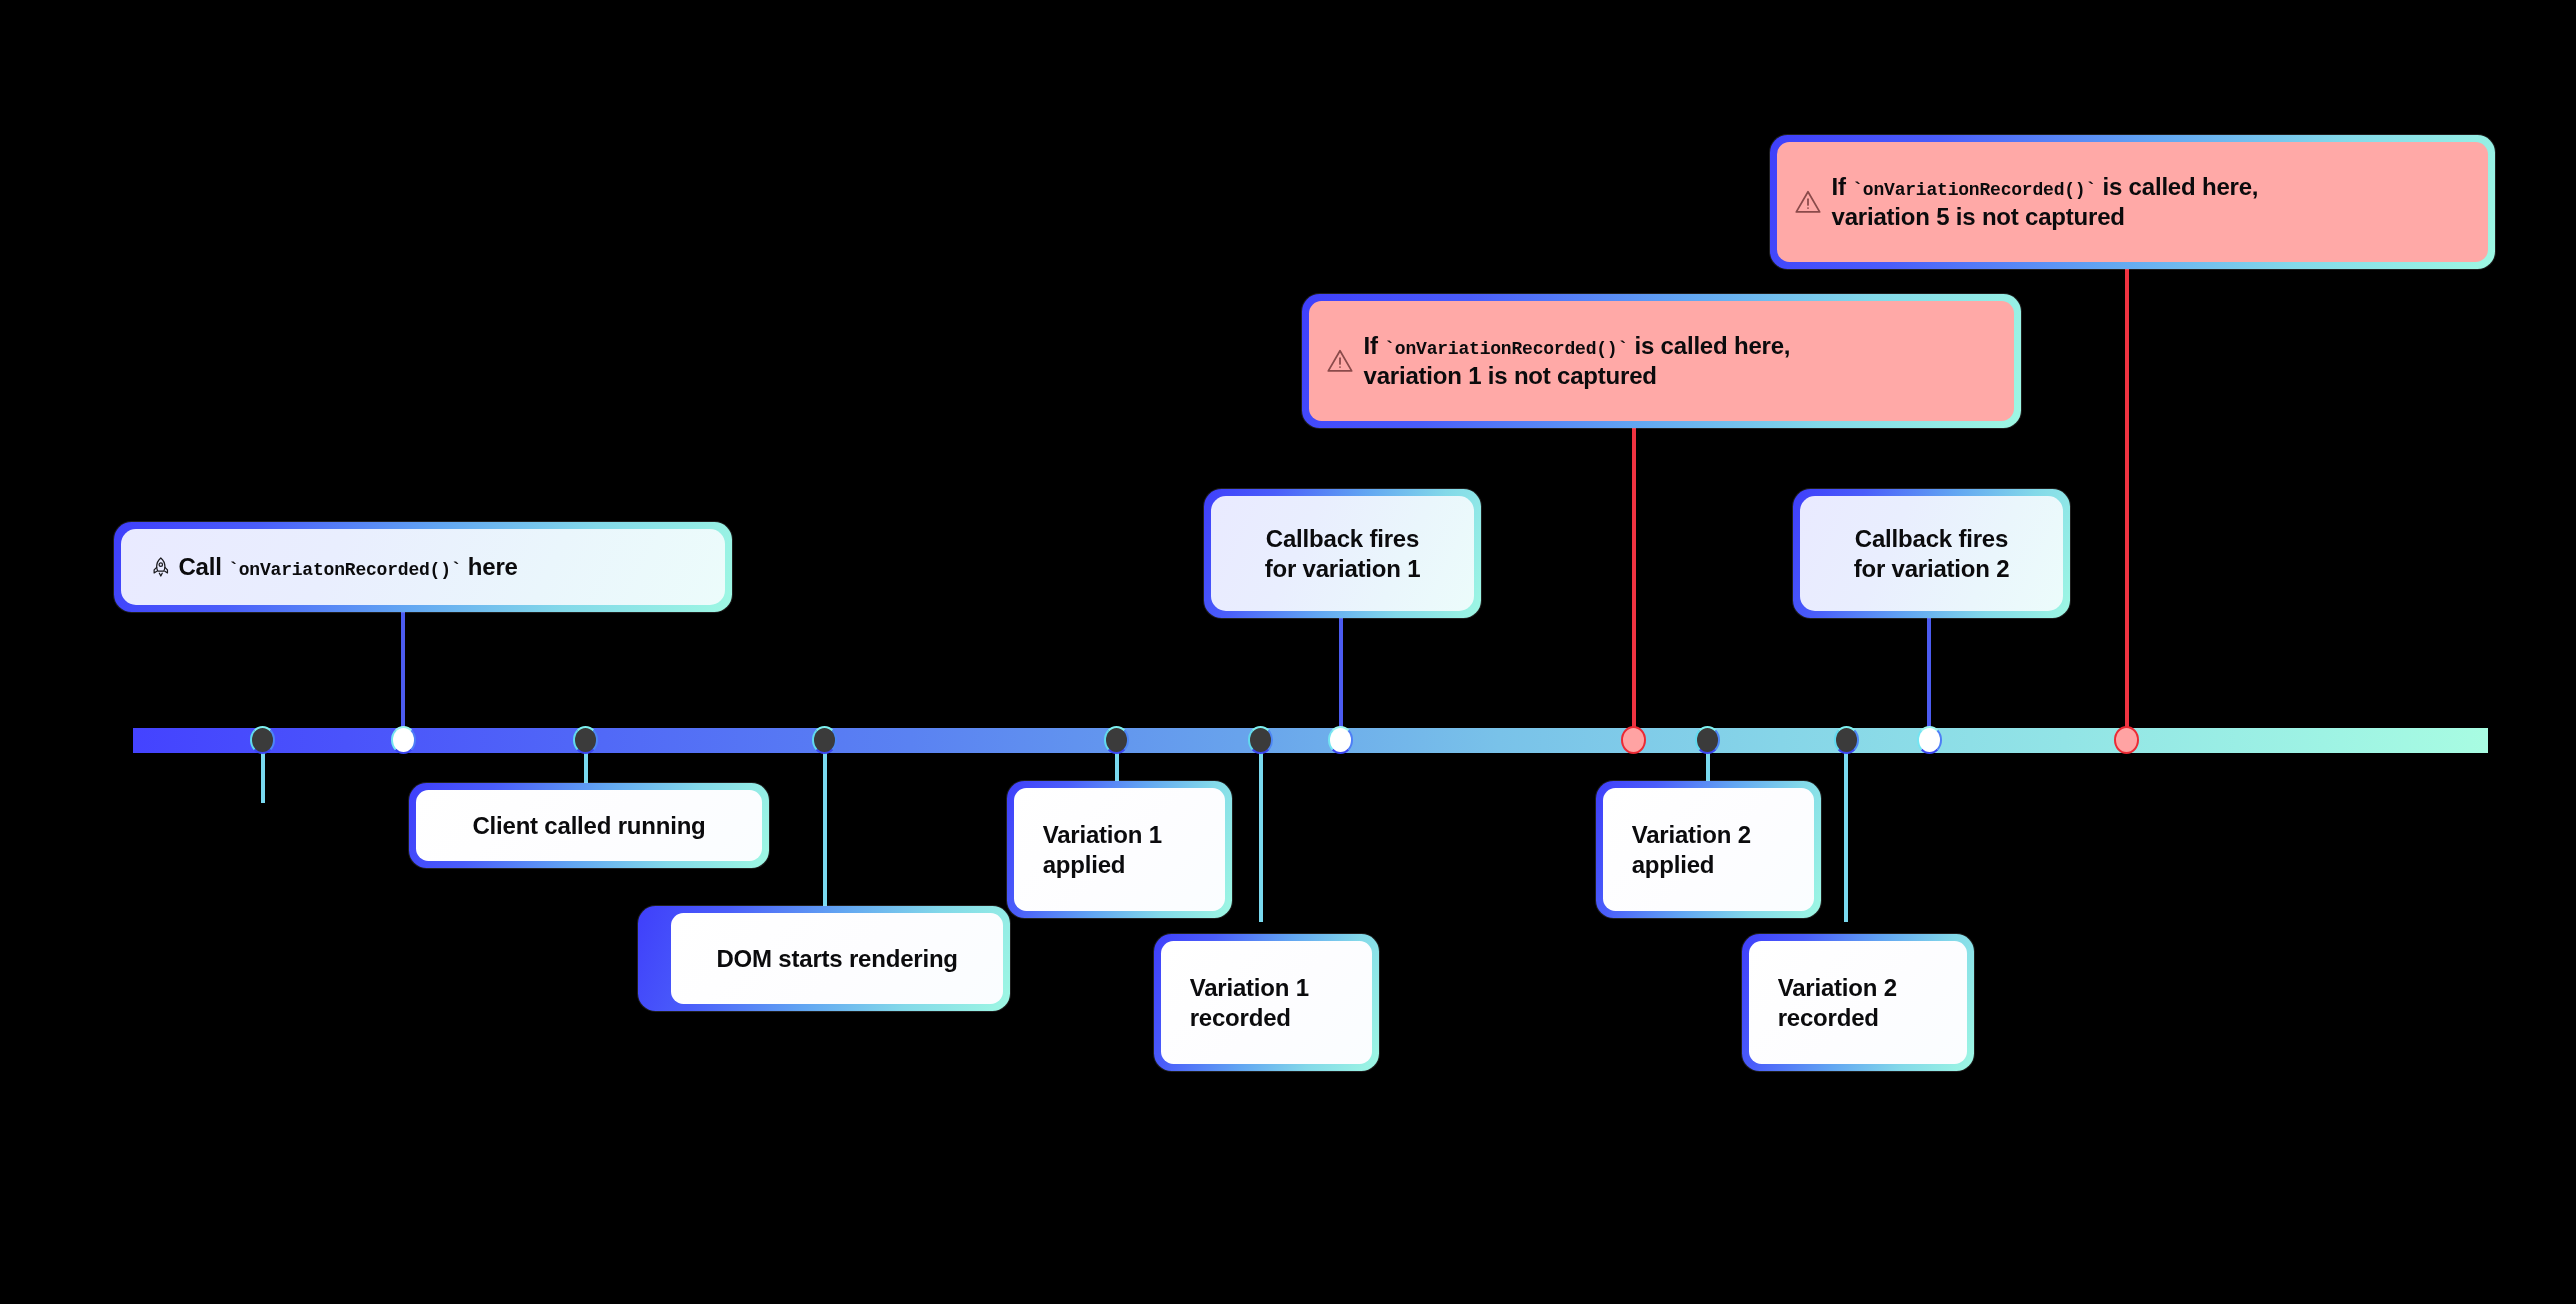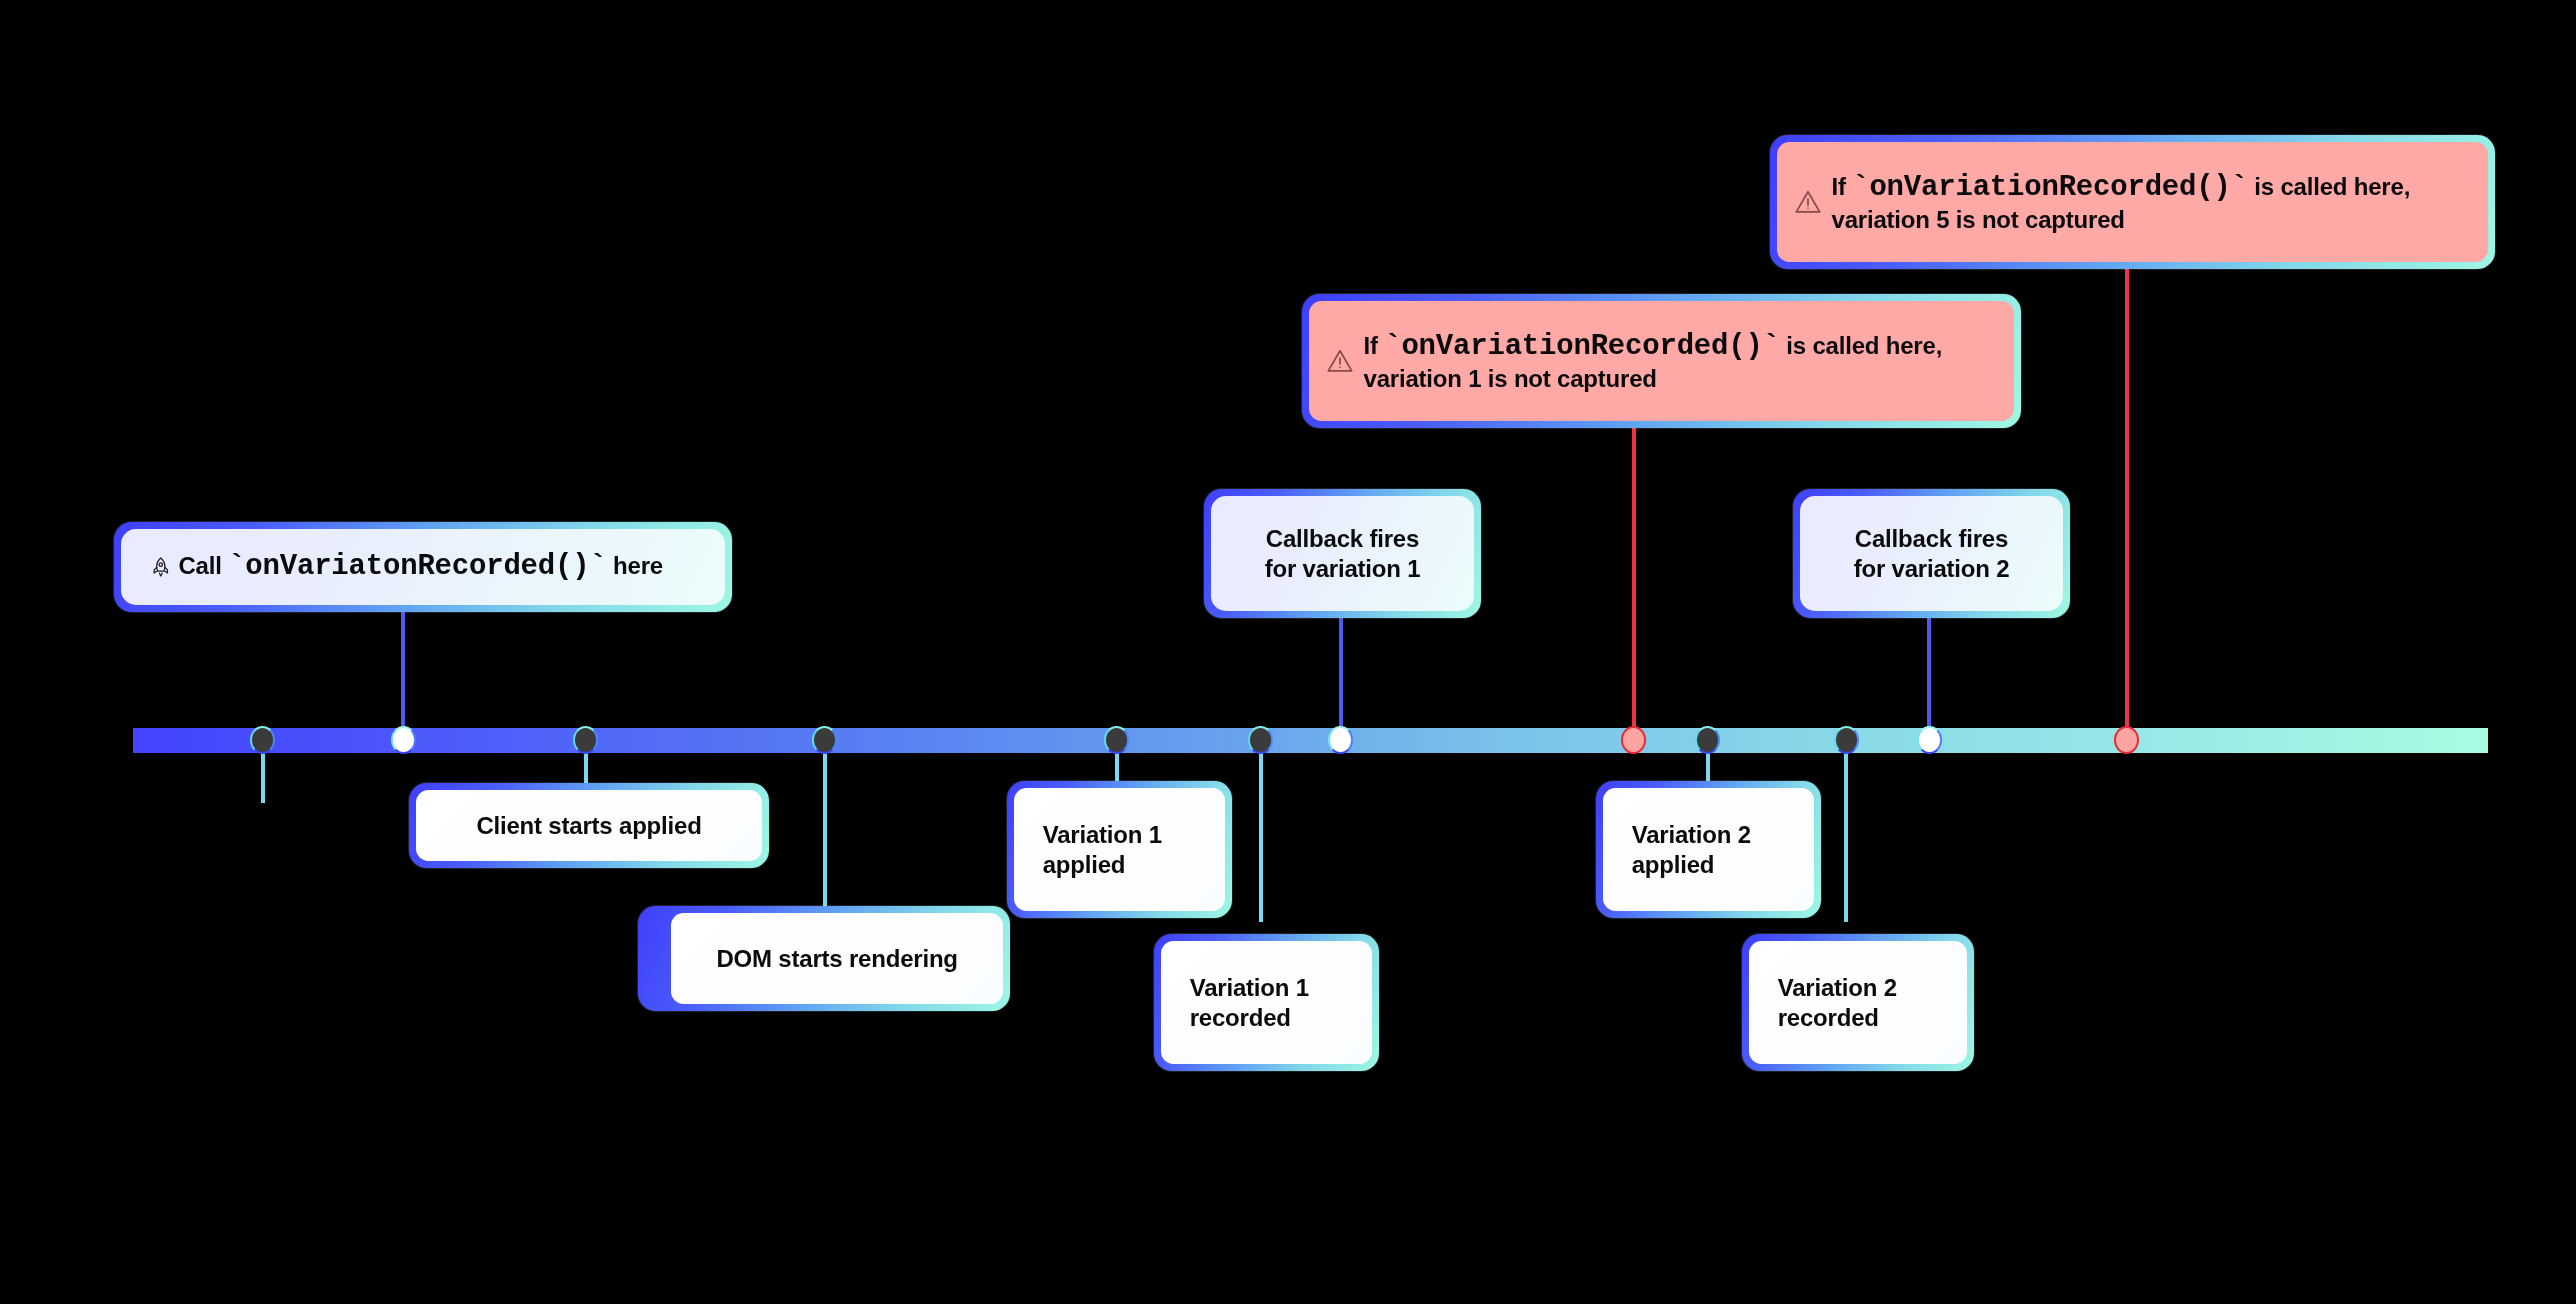--- a/index.html
+++ b/index.html
@@ -41,21 +41,21 @@
   .card.left .txt{text-align:left;}
 
   
   .card.tint .inner{background:linear-gradient(115deg,#e9eaff 0%,#e9eefe 35%,#eaf6fc 70%,#ecfcfb 100%);border-radius:15px;}
 
   
   .card.warn .inner{background:#ffa9a7;padding:7.2px 17.5px;justify-content:flex-start;}
   .card.warn .txt{text-align:left;}
 
   .row{display:flex;align-items:center;gap:9.3px;}
-  .mono{font-family:"Liberation Mono",monospace;font-weight:700;font-size:29px;}
+  .mono{font-family:"Liberation Mono",monospace;font-weight:700;font-size:18px;}
   .ico{flex:0 0 auto;display:inline-block;line-height:1;}
   .ico svg{display:block;}
 </style>
 </head>
 <body>
 
 <div class="stage">
 
   <div class="conn bl" style="left:401px;top:611px;height:126px;"></div>
   <div class="conn bl" style="left:1339px;top:616px;height:124px;"></div>
@@ -143,21 +143,21 @@
   <div class="card tint" style="left:1793px;top:489px;width:277px;height:129px;">
     <div class="inner">
         <div class="txt">Callback fires
 for variation 2</div>
       </div>
   </div>
 
 
   <div class="card" style="left:409px;top:783px;width:360px;height:85px;">
     <div class="inner">
-        <div class="txt">Client starts applied</div>
+        <div class="txt">Client called running</div>
       </div>
   </div>
 
   <div class="card" style="left:638px;top:906px;width:372px;height:105px;padding-left:33px;">
     <div class="inner">
         <div class="txt">DOM starts rendering</div>
       </div>
   </div>
 
   <div class="card left" style="left:1007px;top:781px;width:225px;height:137px;">

